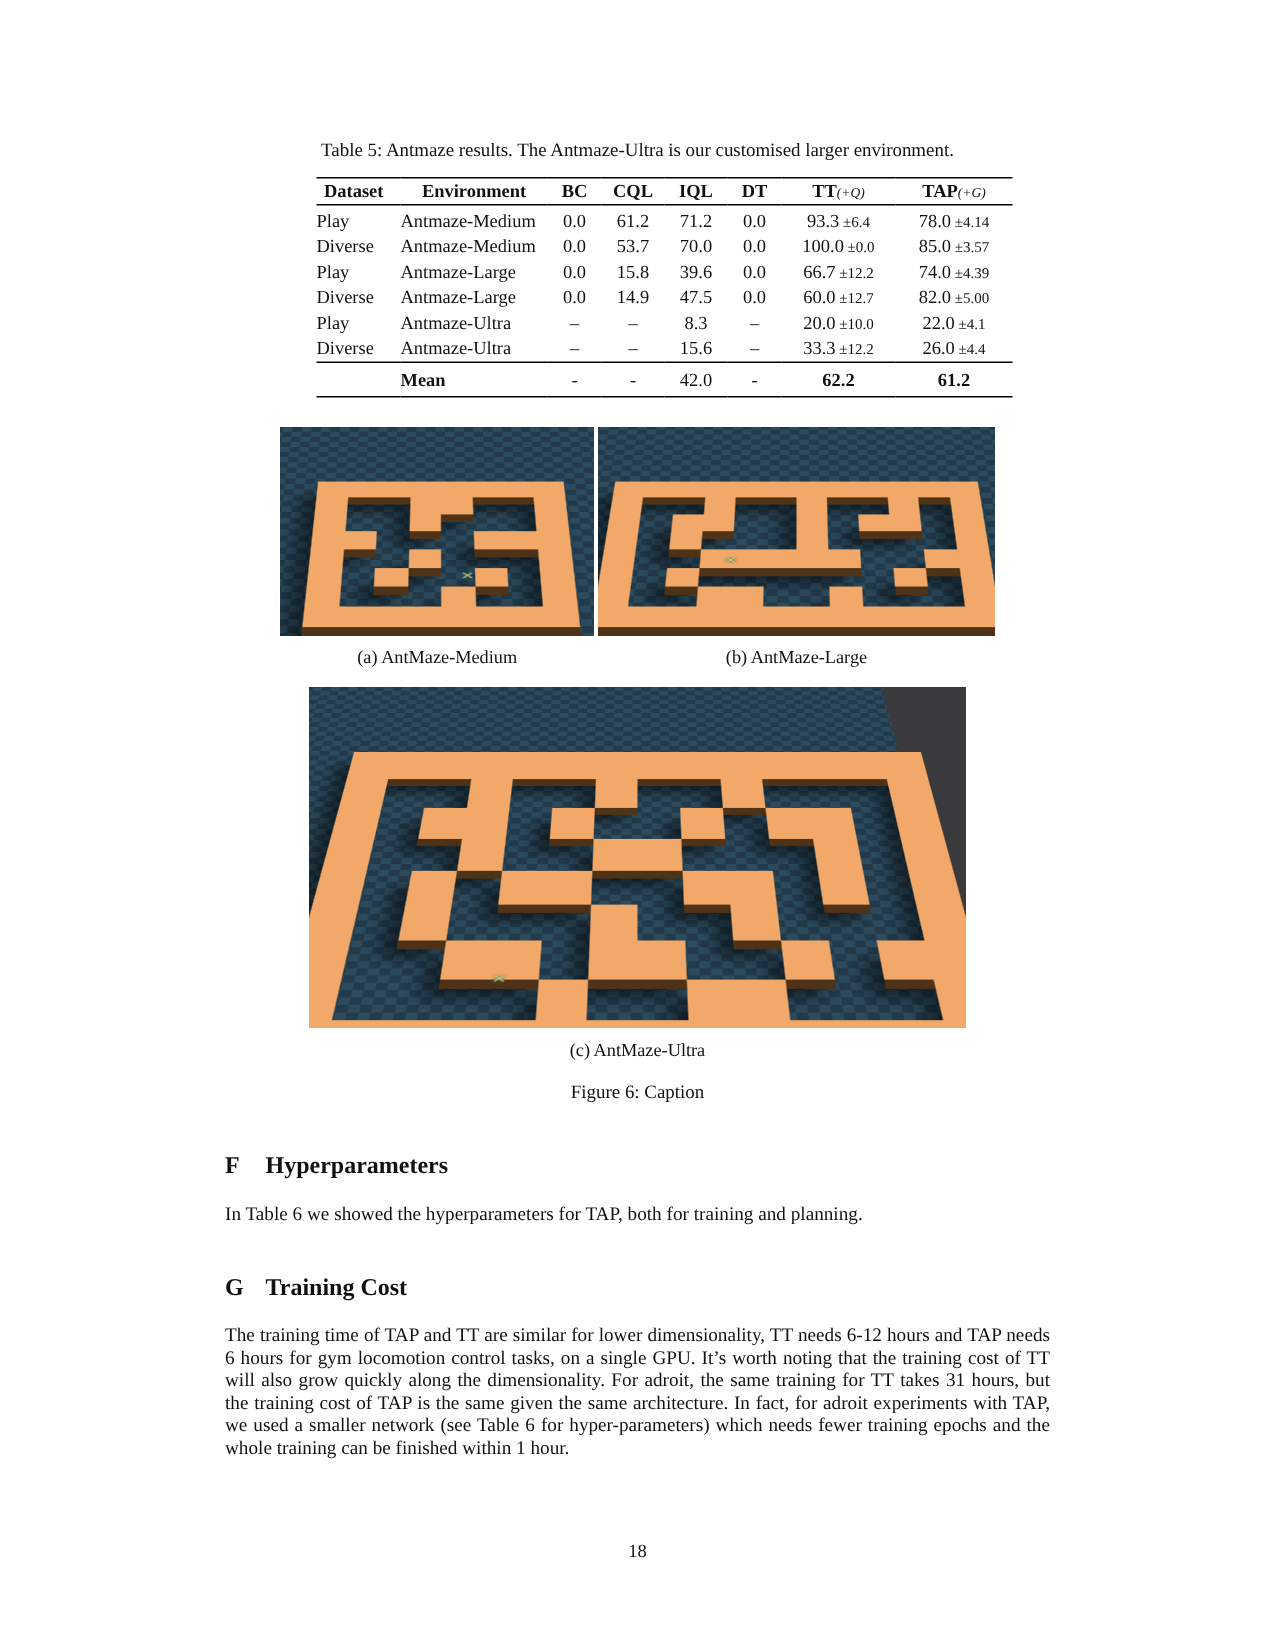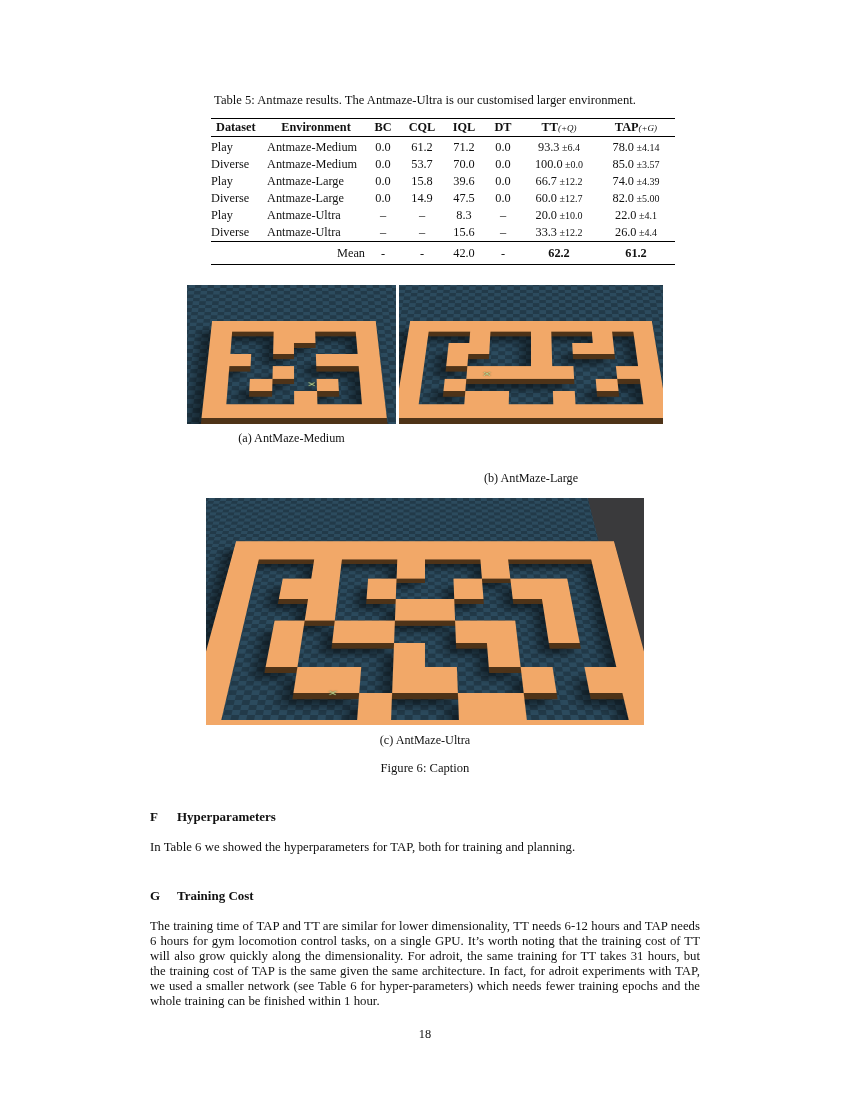--- a/index.html
+++ b/index.html
@@ -23,29 +23,29 @@
   .sub{font-style:italic; font-weight:normal; font-size:9px;}
   tbody.data tr:first-child td{padding-top:3px;}
   td.ds{text-align:left; padding-left:5px;}
   td.env{text-align:left; padding-left:10px;}
   td.num{text-align:center;}
   td.comb{text-align:center;}
   .v{font-size:12.3px;}
   .v.b{font-weight:normal;}
   .err{font-size:10px;}
   tbody.meanb td{border-top:0.8px solid #000; padding-top:3.5px; padding-bottom:3.5px;}
-  td.mean-label{text-align:right; font-weight:normal;}
+  td.mean-label{text-align:left; font-weight:bold;}
   tbody.meanb td.num{font-weight:normal;}
   tbody.meanb td.bold{font-weight:bold;}
   
   .fig-block{margin-top:20px;}
   .fig-row{display:flex; margin-left:37px; gap:3px;}
   .cap-row{display:flex; margin-left:37px; gap:3px; margin-top:7px;}
   .cap-row div{font-size:12.2px; text-align:center;}
-  .cap-a{width:209px;} .cap-b{width:264px;margin-top:40px;}
+  .cap-a{width:209px;} .cap-b{width:264px;}
   .maze-fig{position:relative; overflow:hidden; background:var(--backdrop,#3a3a3c);}
   .fig-a{width:209px; height:139px;}
   .fig-b{width:264px; height:139px;}
   .fig-c{width:438px; height:227px; margin:12px auto 0 auto;}
   .plane{
     position:absolute; left:-50%; top:-112%; width:200%; height:330%;
     transform:perspective(1100px) rotateX(55deg);
   }
   .floor-bg{
     position:absolute;
@@ -63,21 +63,21 @@
     position:absolute; background:var(--wall-top,#f2a868);
     box-shadow:0 9px 0 var(--wall-side,#4e3318), -10px 18px 12px rgba(0,0,0,0.5);
   }
   .ant{
     position:absolute; font-size:11px; line-height:1; color:#bcd490;
     text-shadow:0 0 2px #2a3a1a; transform:translate(-50%,-50%);
   }
   .cap-c{font-size:12.2px; text-align:center; margin-top:8px;}
   .fig-caption{font-size:12.6px; text-align:center; margin-top:13px;}
   
-  .sec-head{margin-top:33px; font-size:13px; font-weight:bold;}
+  .sec-head{margin-top:33px; font-size:16px; font-weight:bold;}
   .sec-head .sec-id{display:inline-block; width:27px;}
   .sec-body{margin-top:15px; font-size:12.8px; line-height:1.17; text-align:justify;}
   
   .page-num{position:absolute; left:0; right:0; top:1027px; text-align:center; font-size:12.4px;}
 </style>
 </head>
 <body>
 
 <div class="page">
 

